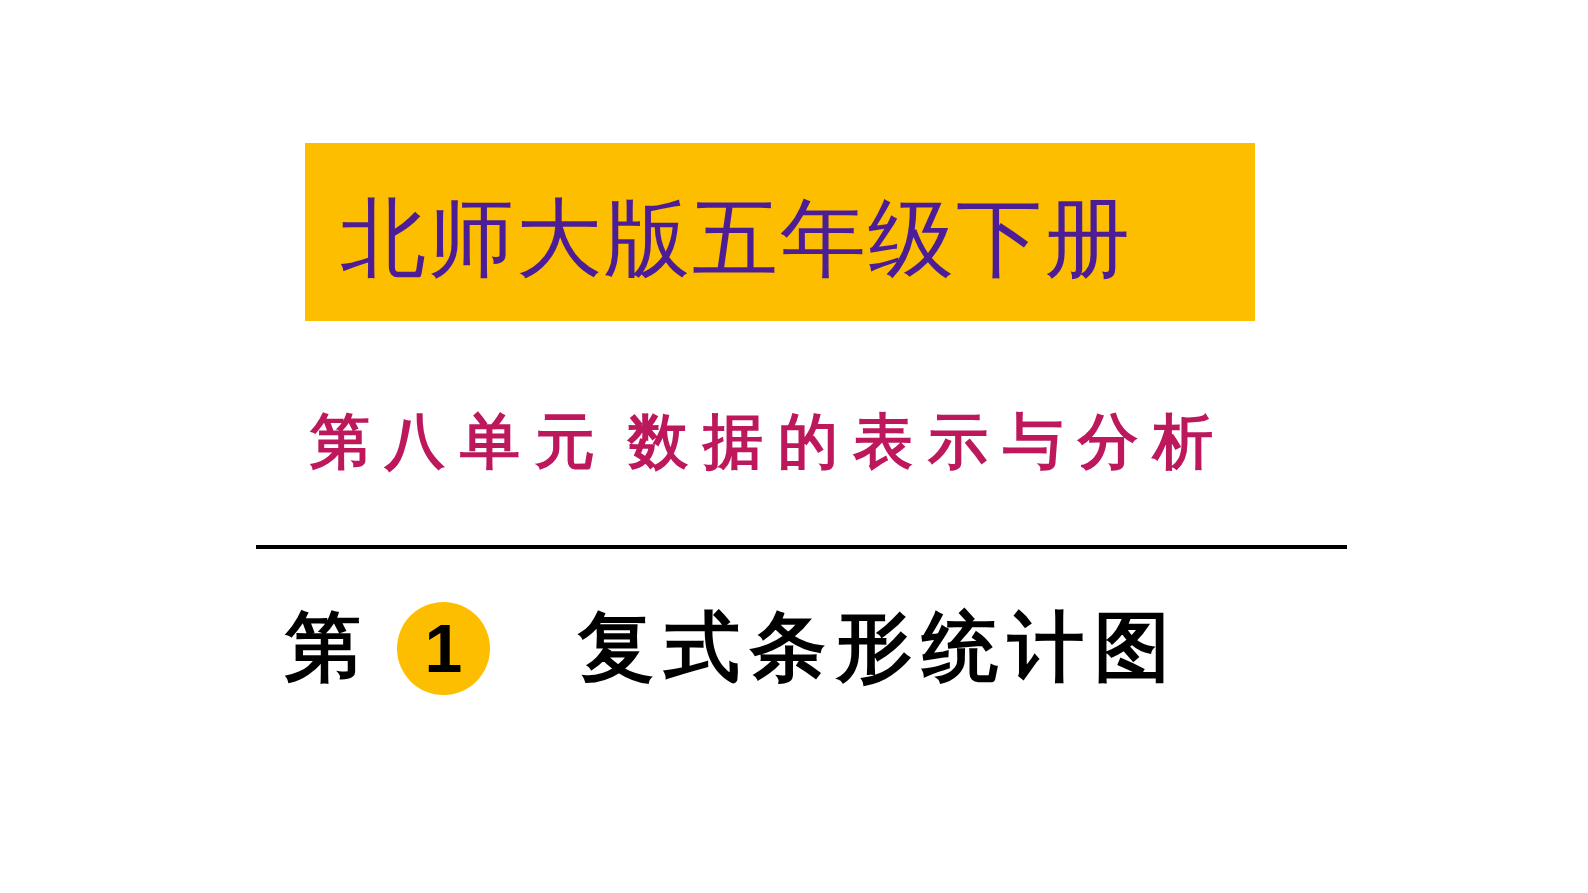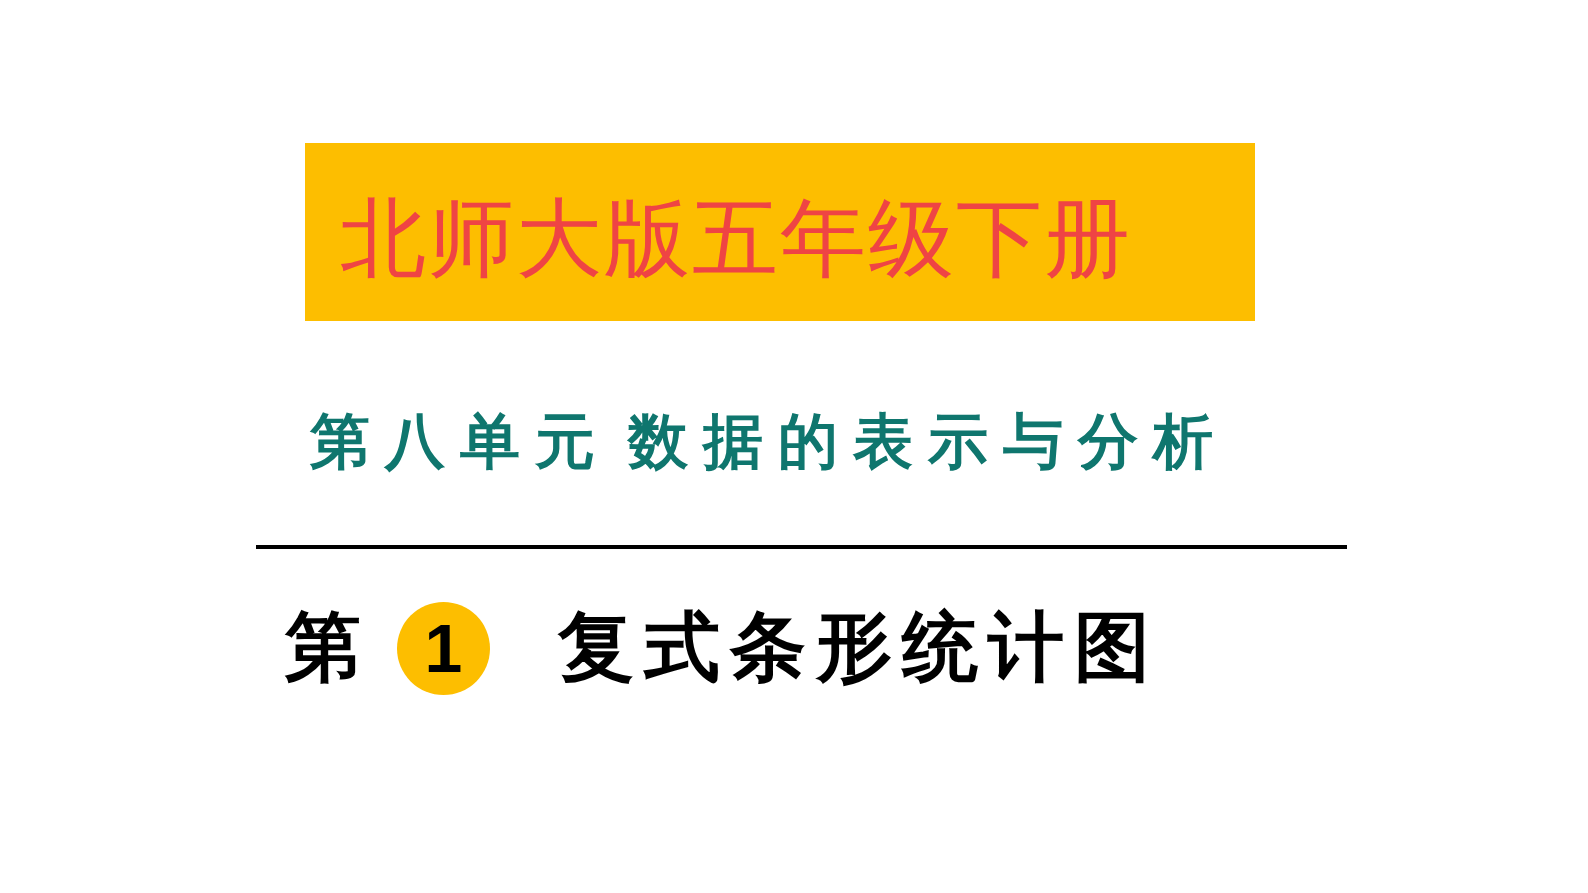--- a/index.html
+++ b/index.html
@@ -7,44 +7,44 @@
     width: 1588px; height: 893px; background: #ffffff; position: relative; overflow: hidden;
     font-family: "DejaVu Sans", sans-serif;
   }
   .banner {
     position: absolute; left: 305px; top: 143px; width: 950px; height: 178px;
     background: #FDBE00;
   }
   .banner-text {
     position: absolute; left: 340px; top: 188px;
     font-family: "DejaVu Sans", sans-serif; font-size: 86px; line-height: 100px;
-    color: #ef4444; letter-spacing: 2px; white-space: nowrap;
+    color: #4c1d95; letter-spacing: 2px; white-space: nowrap;
   }
   .unit-text {
     position: absolute; left: 310px; top: 405px;
     font-family: "DejaVu Serif", serif; font-weight: bold; font-size: 60px; line-height: 72px;
-    color: #0f766e; letter-spacing: 15px; white-space: nowrap;
+    color: #be185d; letter-spacing: 15px; white-space: nowrap;
   }
   .divider {
     position: absolute; left: 256px; top: 545px; width: 1091px; height: 4px; background: #000;
   }
   .lesson {
     position: absolute; left: 285px; top: 598px; height: 100px;
     display: flex; align-items: center; white-space: nowrap;
     font-family: "DejaVu Serif", serif; font-weight: bold; font-size: 76px; color: #000;
   }
   .lesson-prefix { margin-right: 36px; }
   .num-circle {
     width: 93px; height: 93px; border-radius: 50%; background: #FDBE00;
     display: flex; align-items: center; justify-content: center;
     font-family: "Liberation Sans", sans-serif; font-weight: bold; font-size: 68px; color: #000;
     margin-right: 28px;
   }
   .lesson-suffix { letter-spacing: 8px; }
-  .lesson-title { margin-left: 40px; letter-spacing: 10px; }
+  .lesson-title { margin-left: 60px; letter-spacing: 10px; }
 </style>
 </head>
 <body>
 
 <div class="banner"></div>
 <div class="banner-text">北师大版五年级下册</div>
 
 <div class="unit-text">
   <span>第八单元</span><span style="display:inline-block;width:18px"></span><span>数据的表示与分析</span>
 </div>

